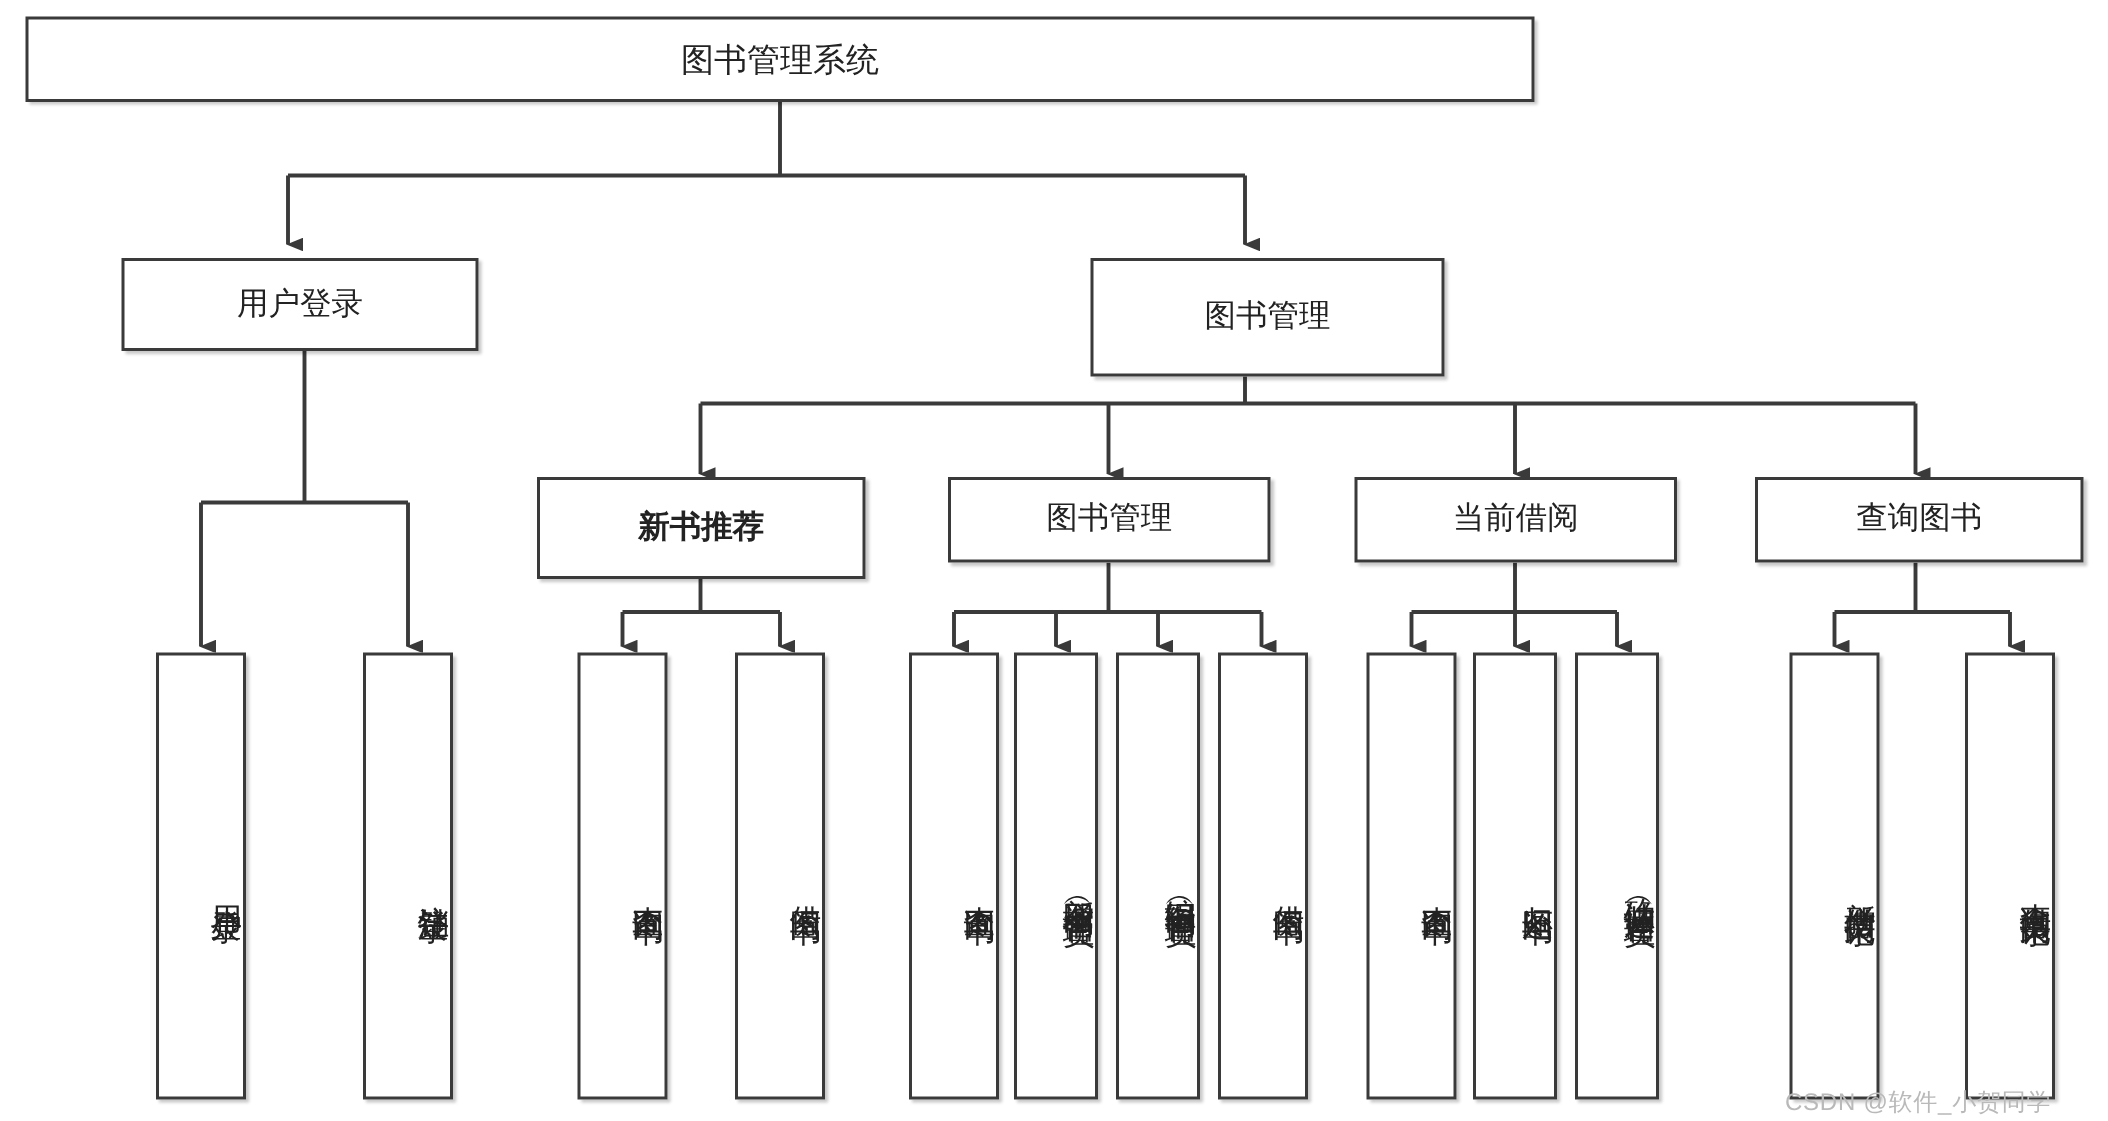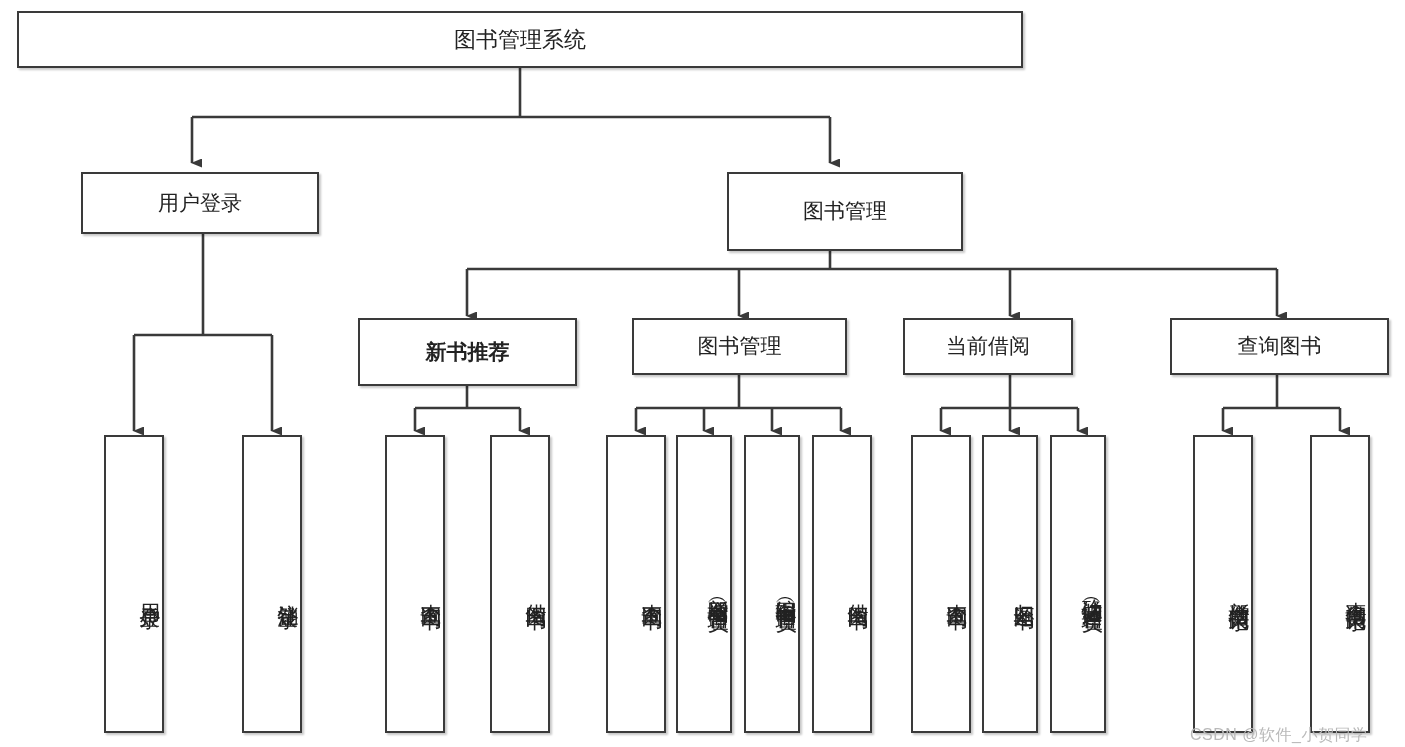--- a/index.html
+++ b/index.html
@@ -128,21 +128,21 @@
   <div class="node horiz" style="left:727px; top:172px; width:236px; height:79px;">
     <span>图书管理</span>
   </div>
 
   <div class="node horiz" style="left:358px; top:318px; width:219px; height:68px;font-weight:bold;">
     <span>新书推荐</span>
   </div>
   <div class="node horiz" style="left:632px; top:318px; width:215px; height:57px;">
     <span>图书管理</span>
   </div>
-  <div class="node horiz" style="left:903px; top:318px; width:170px; height:57px;">
+  <div class="node horiz" style="left:903px; top:318px; width:215px; height:57px;">
     <span>当前借阅</span>
   </div>
   <div class="node horiz" style="left:1170px; top:318px; width:219px; height:57px;">
     <span>查询图书</span>
   </div>
 
   <div class="node vert" style="left:104px; top:435px; width:60px; height:298px;">
     <span>用户登录</span>
   </div>
   <div class="node vert" style="left:242px; top:435px; width:60px; height:298px;">

